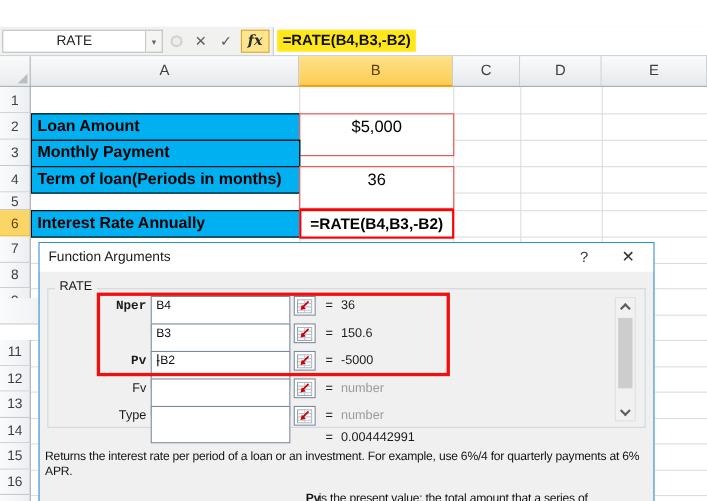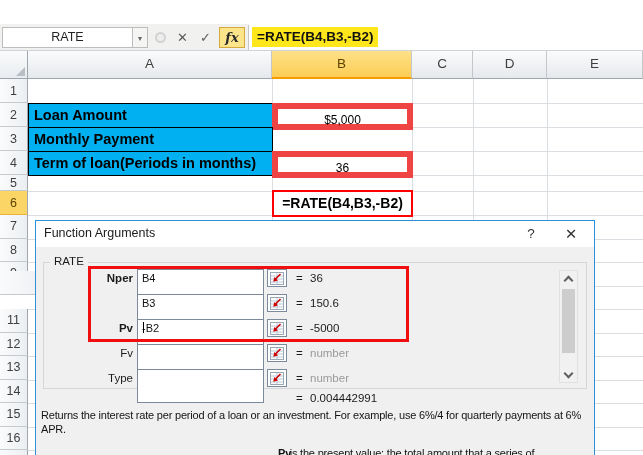--- a/index.html
+++ b/index.html
@@ -38,37 +38,37 @@
           display:flex;align-items:center;justify-content:center;}
   .rowhdr.sel{background:#fcd567;border-bottom:1px solid #e8b33c;color:#5c4400;}
 
   
   .glh{height:1px;left:28px;width:615px;background:#dadde1;z-index:1;}
   .glv{width:1px;top:55px;height:400px;background:#dadde1;z-index:1;}
 
   
   .cellA{left:28px;width:245px;height:25px;background:#00b0f0;border:1px solid #000;
          font-size:14.5px;font-weight:bold;color:#000;padding-left:5px;line-height:23px;z-index:2;white-space:nowrap;}
-  .cellB{left:272px;width:141px;height:27px;background:#fff;border:6px solid #ef4444;
-         font-size:12px;color:#000;text-align:center;line-height:23px;z-index:2;}
+  .cellB{left:272px;width:141px;height:39px;background:#fff;border:1px solid #ef4444;
+         font-size:15px;color:#000;text-align:center;line-height:23px;z-index:2;}
   .cellB.formula{border:2px solid #ff0000;font-weight:bold;height:27px;font-size:14px;line-height:23px;}
 
   
   .dlg{left:35px;top:196px;width:560px;height:260px;background:#f0f0f0;border:1px solid #2e8fd8;z-index:5;overflow:hidden;}
   .dtitlebar{left:0;top:0;width:558px;height:26px;background:#fff;}
   .dtitle{left:8px;top:5px;font-size:12.5px;color:#1b1b1b;position:absolute;}
   .dhelp{left:486px;top:4px;width:18px;height:18px;font-size:13.5px;color:#333;text-align:center;line-height:18px;}
   .dclose{left:524px;top:3px;width:22px;height:20px;font-size:14.5px;color:#333;text-align:center;line-height:20px;}
 
   .gbox{left:7px;top:41px;width:544px;height:127px;border:1px solid #d2d7db;}
   .gblabel{left:14px;top:34px;background:#f0f0f0;padding:0 4px;font-size:11.5px;color:#1b1b1b;}
 
   .frow{left:0;width:520px;height:25px;}
   .flabel{left:40px;width:57px;text-align:right;line-height:25px;font-size:11.5px;color:#1b1b1b;}
-  .flabel.b{font-weight:bold;}
+  .flabel.b{font-weight:bold;font-family:Liberation Mono, monospace;}
   .finput{left:101px;top:3px;width:127px;height:34px;background:#fff;border:1px solid #7b8a9a;
           font-size:11px;color:#111;padding:2px 0 0 4px;white-space:nowrap;overflow:hidden;}
   .finput span{position:static;}
   .caret{display:inline-block;width:1px;height:11px;background:#000;vertical-align:-2px;margin-left:1px;}
   .fico{left:231px;top:3px;width:20px;height:18px;background:#fff;border:1px solid #7b8a9a;
         display:flex;align-items:center;justify-content:center;}
   .feq{left:260px;line-height:25px;font-size:11.5px;color:#1b1b1b;}
   .fres{left:274px;line-height:25px;font-size:11.5px;color:#1b1b1b;}
   .frow.muted .fres{color:#9b9b9b;}
   .redbox{left:52px;top:45px;width:321px;height:76px;border:3px solid #f10e0e;z-index:3;}
@@ -104,20 +104,21 @@
     </div>
   </div>
 
   <div class="corner"></div>
 
   <div class="cellA" style="top:79px">Loan Amount</div>
   <div class="cellB" style="top:79px">$5,000</div>
   <div class="cellA" style="top:103px">Monthly Payment</div>
   <div class="cellA" style="top:127px">Term of loan(Periods in months)</div>
   <div class="cellB" style="top:127px">36</div>
+  <div class="cellA" style="top:167px">Interest Rate Annually</div>
   <div class="cellB formula" style="top:166px">=RATE(B4,B3,-B2)</div>
 
   <div class="dlg">
     <div class="dtitlebar">
       <span class="dtitle">Function Arguments</span>
       <div class="dhelp">?</div>
       <div class="dclose">✕</div>
     </div>
 
     <div class="gbox"></div>

